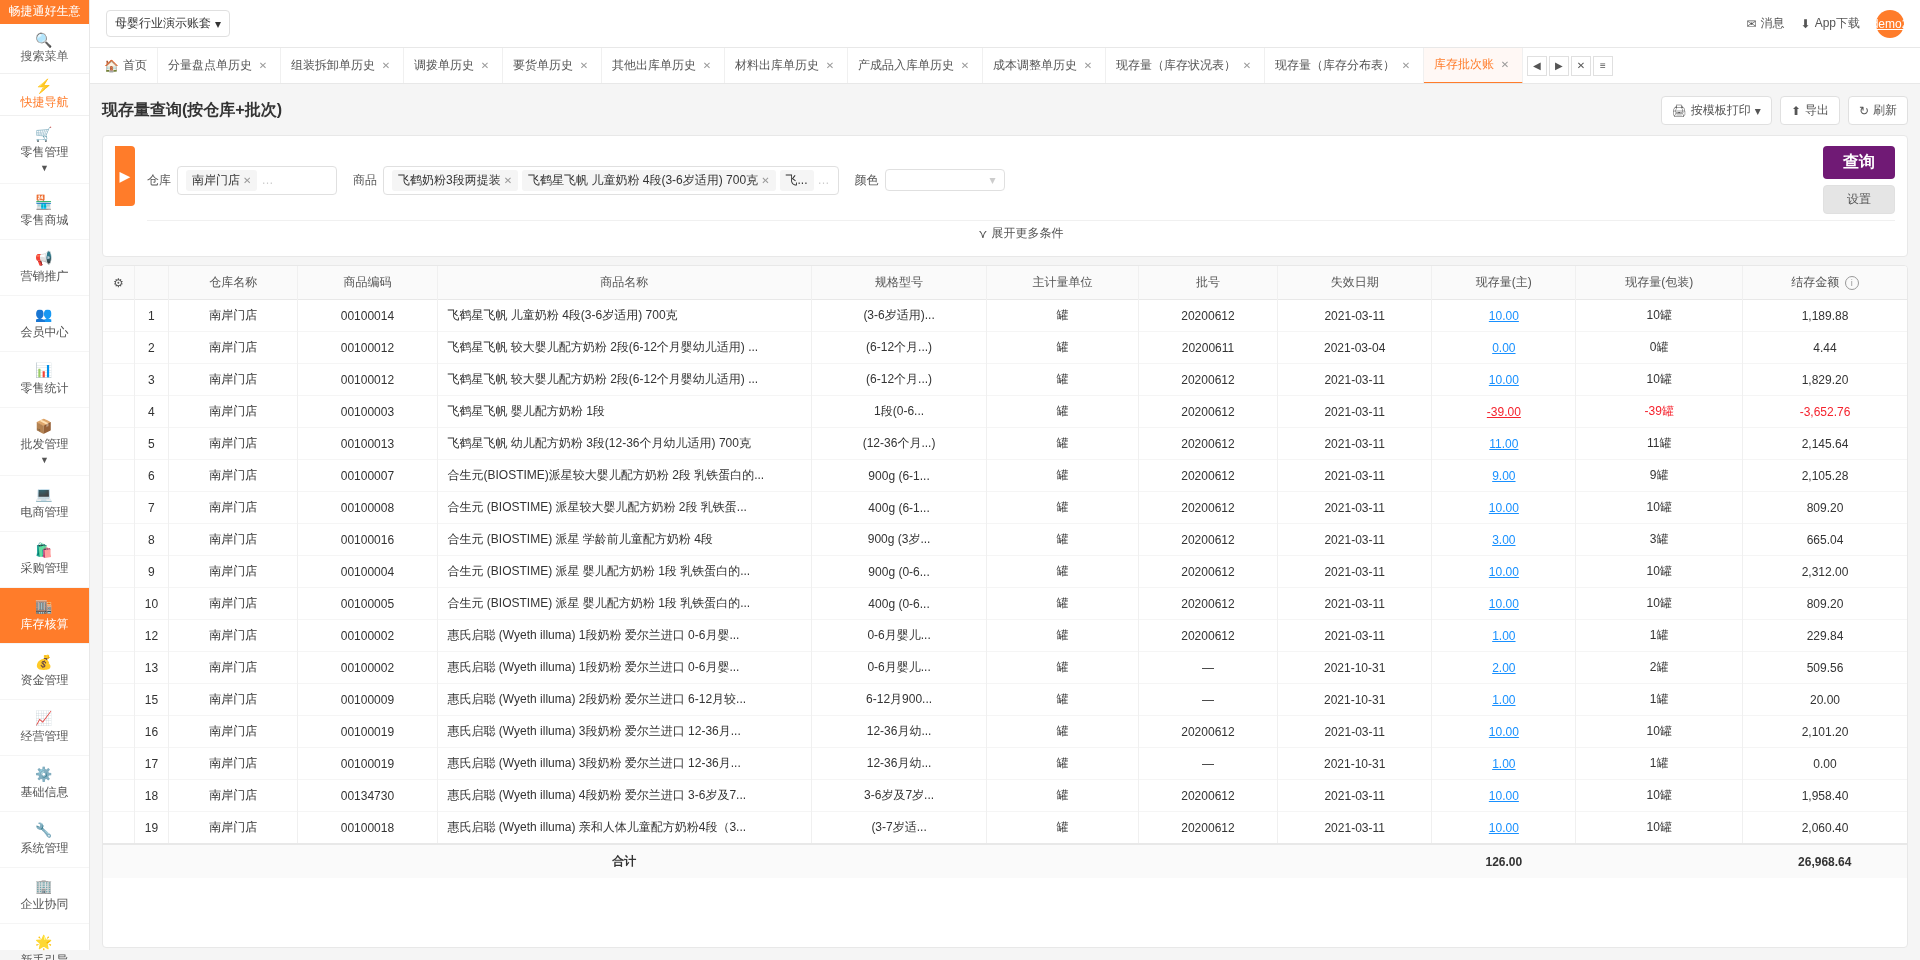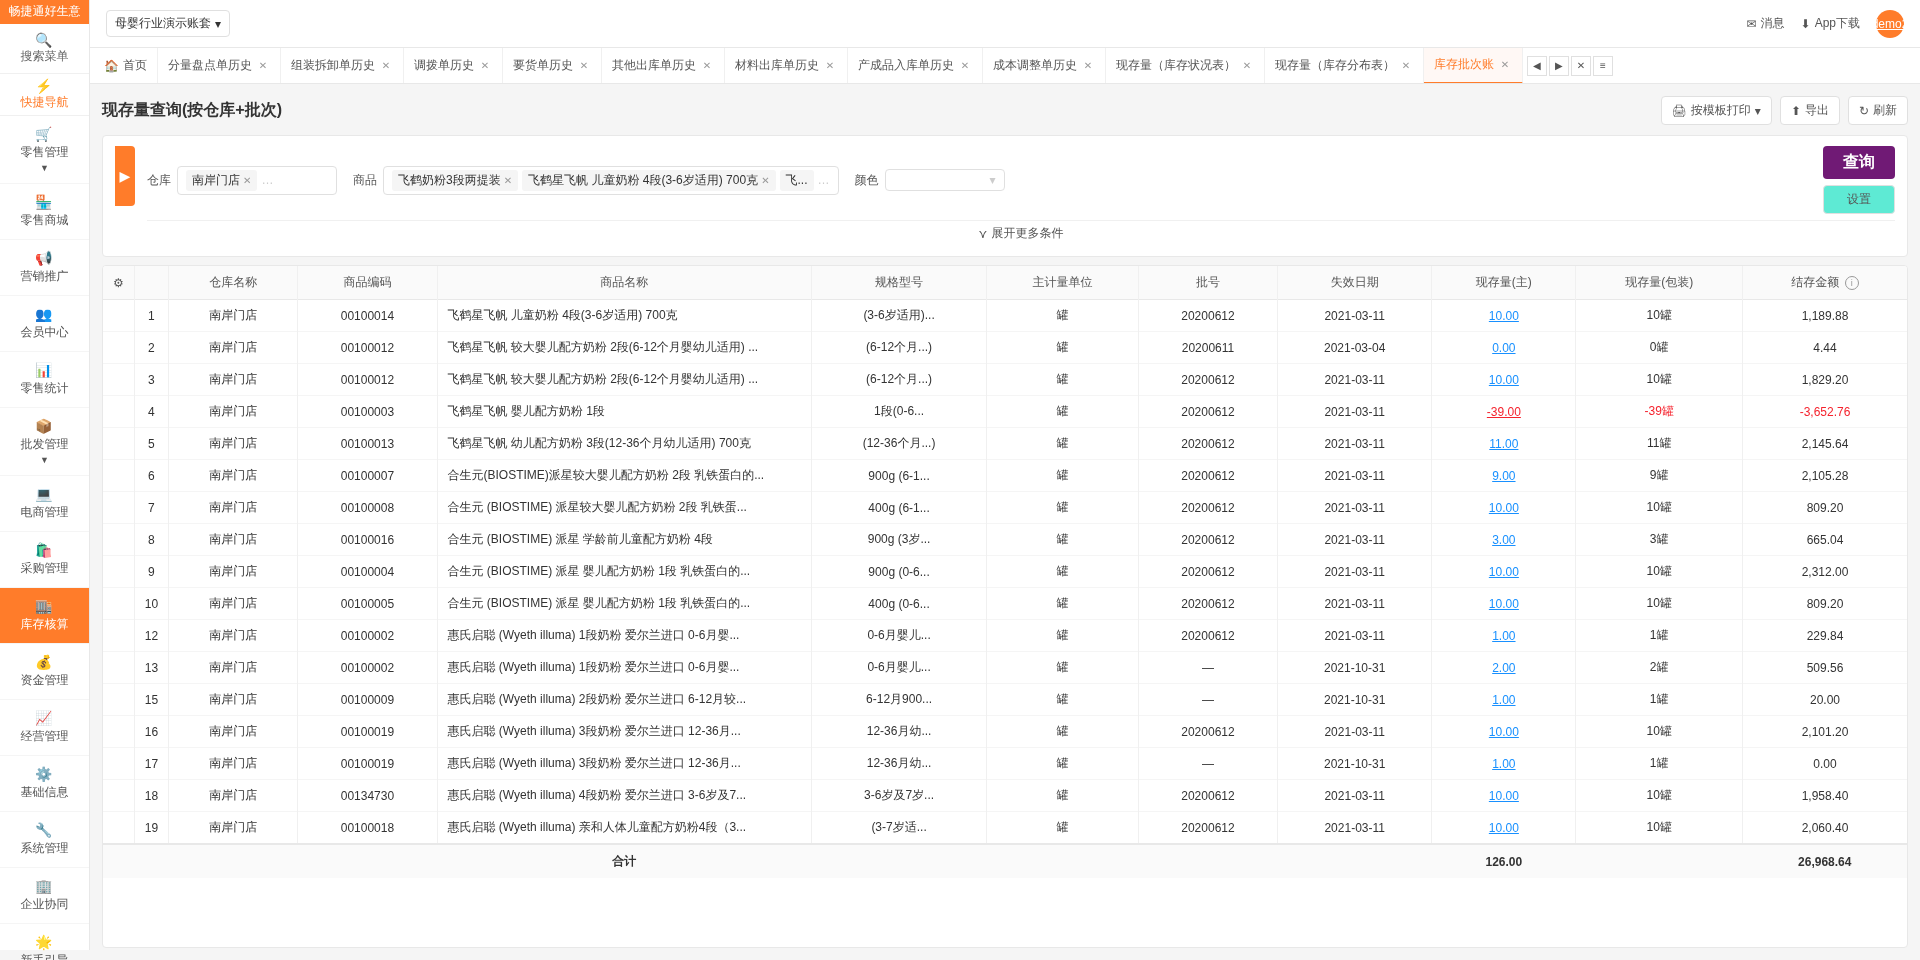--- a/index.html
+++ b/index.html
@@ -304,21 +304,21 @@
       background: #701a75;
       color: #fff;
       border: none;
       padding: 6px 20px;
       border-radius: 4px;
       cursor: pointer;
       font-size: 16px;
       font-weight: bold;
     }
     .btn-settings {
-      background: #5eead4;
+      background: #e5e5e5;
       border: 1px solid #e0e0e0;
       padding: 5px 16px;
       border-radius: 4px;
       cursor: pointer;
       font-size: 12px;
       color: #555;
     }
     .query-btns {
       display: flex;
       flex-direction: column;

